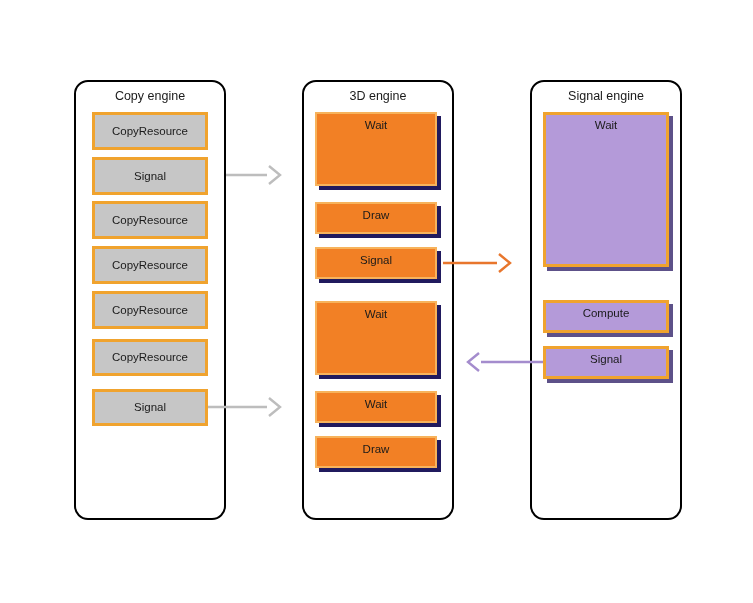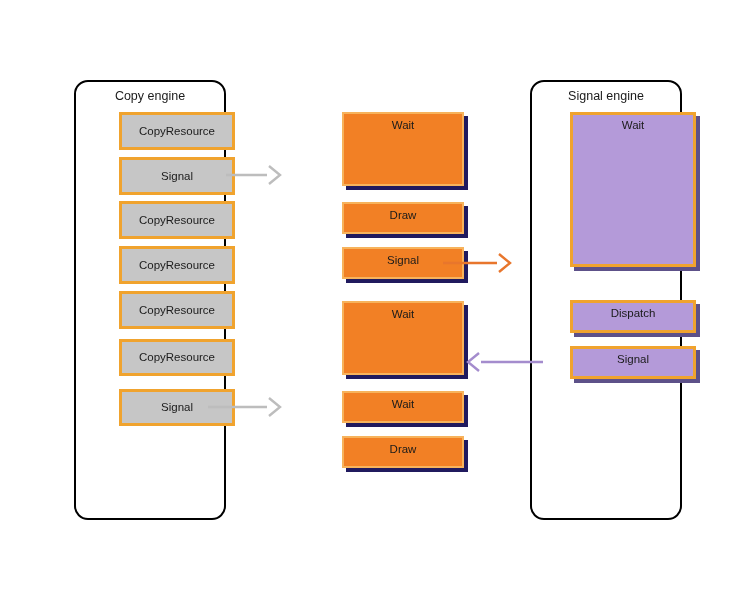--- a/index.html
+++ b/index.html
@@ -42,21 +42,20 @@
     font-family: "Liberation Sans", sans-serif;
   }
 
   
   .op {
     position: absolute;
     box-sizing: border-box;
     font-size: 11.5px;
     color: #1a1a1a;
     line-height: 1.1;
-    margin-left: 27px;
   }
 
   
   .op.grey {
     background: #c6c6c6;
     border: 3px solid #f0a32e;
     display: flex;
     align-items: center;
     justify-content: center;
   }
@@ -112,20 +111,23 @@
     </div>
     <div class="op grey" style="left: 92px; top: 291px; width: 116px; height: 38px;">
       <span>CopyResource</span>
     </div>
     <div class="op grey" style="left: 92px; top: 339px; width: 116px; height: 37px;">
       <span>CopyResource</span>
     </div>
     <div class="op grey" style="left: 92px; top: 389px; width: 116px; height: 37px;">
       <span>Signal</span>
     </div>
+    <div class="panel" style="left: 302px; top: 80px; width: 152px; height: 440px;">
+      <div class="panel-title">3D engine</div>
+    </div>
     <div class="op orange" style="left: 315px; top: 112px; width: 122px; height: 74px;">
       <span class="label-left">Wait</span>
     </div>
     <div class="op orange" style="left: 315px; top: 202px; width: 122px; height: 32px;">
       <span class="label-left">Draw</span>
     </div>
     <div class="op orange" style="left: 315px; top: 247px; width: 122px; height: 32px;">
       <span class="label-left">Signal</span>
     </div>
     <div class="op orange" style="left: 315px; top: 301px; width: 122px; height: 74px;">
@@ -137,21 +139,21 @@
     <div class="op orange" style="left: 315px; top: 436px; width: 122px; height: 32px;">
       <span class="label-left">Draw</span>
     </div>
     <div class="panel" style="left: 530px; top: 80px; width: 152px; height: 440px;">
       <div class="panel-title">Signal engine</div>
     </div>
     <div class="op purple" style="left: 543px; top: 112px; width: 126px; height: 155px;">
       <span class="label-left">Wait</span>
     </div>
     <div class="op purple" style="left: 543px; top: 300px; width: 126px; height: 33px;">
-      <span class="label-left">Dispatch</span>
+      <span class="label-left">Compute</span>
     </div>
     <div class="op purple" style="left: 543px; top: 346px; width: 126px; height: 33px;">
       <span class="label-left">Signal</span>
     </div>
   </div>
 
 <svg id="arrows" viewBox="0 0 753 603">
     <g>
       <line x1="226" y1="175" x2="267" y2="175" stroke="#bdbdbd" stroke-width="2.4"></line>
       <polyline points="269,166 280,175 269,184" fill="none" stroke="#bdbdbd" stroke-width="2.4" stroke-linecap="butt" stroke-linejoin="miter"></polyline>

